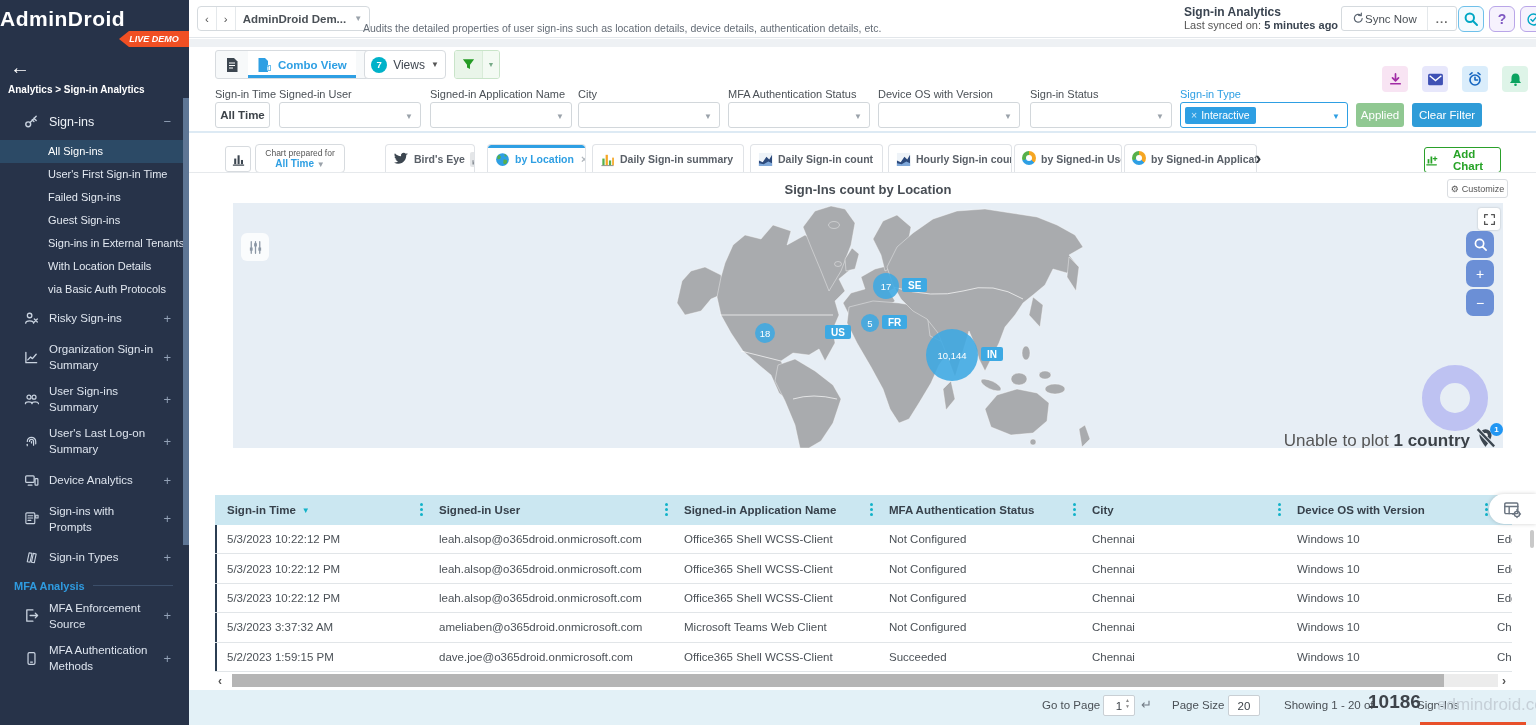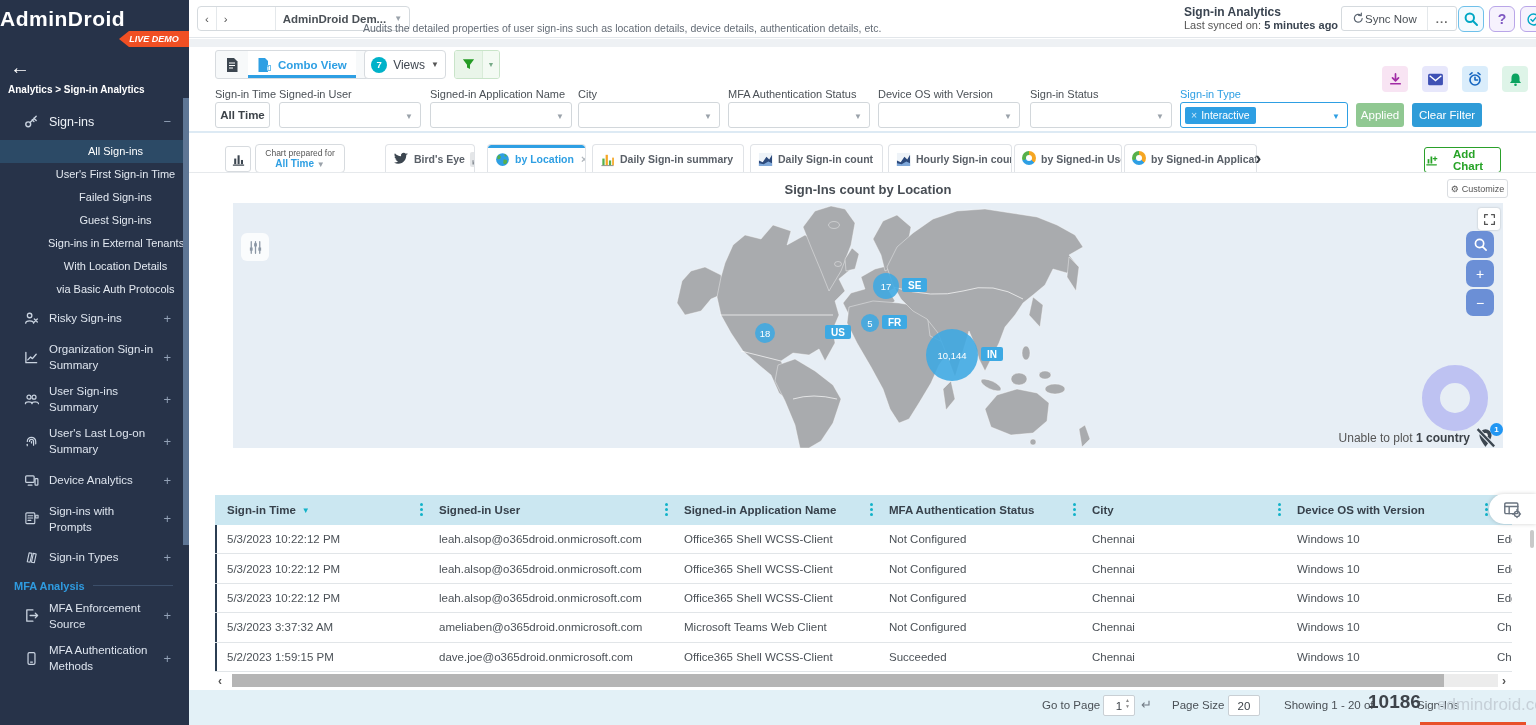--- a/index.html
+++ b/index.html
@@ -9,40 +9,40 @@
 
 #sidebar { position:absolute; left:0; top:0; width:189px; height:725px; background:#273349; color:#dde4ee; z-index:5; }
 #logo { position:absolute; top:7px; left:0; width:172px; text-align:left; font-size:21px; font-weight:600; color:#fff; letter-spacing:.5px; }
 #live-demo { position:absolute; top:31px; left:119px; width:70px; height:16px; background:#f04f23; color:#fff; font-size:9px; font-weight:700; font-style:italic; line-height:16px; text-align:center; clip-path:polygon(10px 0,100% 0,100% 100%,10px 100%,0 50%); }
 #back-arrow { position:absolute; top:56px; left:10px; font-size:20px; color:#fff; }
 #breadcrumb { position:absolute; top:84px; left:8px; font-size:10px; font-weight:700; color:#fff; }
 #side-scroll { position:absolute; left:183px; top:98px; width:6px; height:447px; background:#5e7695; }
 #nav { position:absolute; top:103px; left:0; width:183px; }
 .nav-head { height:37px; display:flex; align-items:center; padding:0 12px 0 24px; gap:10px; font-size:12.5px; color:#eef2f7; }
 .nav-toggle { margin-left:auto; color:#93a2b7; font-size:13px; }
-.nav-sub { height:23px; line-height:23px; padding-left:48px; font-size:11px; color:#e3e9f1; white-space:nowrap;text-align:center; }
+.nav-sub { height:23px; line-height:23px; padding-left:48px; font-size:11px; color:#e3e9f1; white-space:nowrap; }
 .nav-sub.selected { background:#2c4a66; color:#fff; }
 .nav-item { display:flex; align-items:center; padding:5px 12px 5px 24px; gap:10px; font-size:11.5px; min-height:35px; }
 .nav-item .lbl { width:122px; line-height:1.4; }
 .nav-divider { display:flex; align-items:center; gap:8px; padding:4px 10px 2px 14px; color:#2f9be0; font-size:11px; font-weight:700; height:20px; }
 .nav-divider:after { content:""; flex:1; height:1px; background:#3c4f6a; }
 #side-user { position:absolute; bottom:0; left:0; width:189px; height:39px; background:#1d2a3c; display:flex; align-items:center; padding:0 12px 0 10px; gap:9px; }
 #avatar { width:29px; height:29px; border-radius:50%; border:2px solid #8a4fd1; background:#cfe3f7; position:relative; overflow:hidden; flex:none; }
 #avatar .head { position:absolute; left:8.5px; top:5px; width:8px; height:8px; border-radius:50%; background:#eab98f; }
 #avatar .bodyy { position:absolute; left:4px; top:14px; width:17px; height:12px; border-radius:8px 8px 0 0; background:#314a68; }
 #user-name { font-size:12.5px; font-weight:700; color:#fff; line-height:1.2; }
 #user-email { font-size:8.5px; color:#b7c2d1; }
 #power-btn { margin-left:auto; }
 
 
 #header { position:absolute; left:189px; top:0; width:1347px; height:38px; background:#fff; border-bottom:1px solid #e2e6ea; }
 #ws-box { position:absolute; left:8px; top:6px; height:25px; border:1px solid #d5dade; border-radius:4px; display:flex; align-items:center; font-size:11.5px; color:#555; background:#fff; }
 #ws-box .seg { padding:0 7px; display:flex; align-items:center; height:100%; }
 #ws-box .seg + .seg { border-left:1px solid #e4e8eb; }
-#ws-name { font-weight:600; color:#4a5056; display:flex; gap:8px; align-items:center; padding:0 10px;margin-left:40px; }
+#ws-name { font-weight:600; color:#4a5056; display:flex; gap:8px; align-items:center; padding:0 10px; }
 .caret { font-size:8px; color:#9aa2aa; }
 #page-title { position:absolute; left:174px; top:3px; font-size:15px; font-weight:700; color:#3c434c; }
 #page-subtitle { position:absolute; left:174px; top:22px; font-size:10.5px; color:#646c76; }
 #ctx-title { position:absolute; left:995px; top:5px; font-size:12px; font-weight:700; color:#3a4450; }
 #ctx-sync { position:absolute; left:995px; top:19px; font-size:11px; color:#555; }
 #ctx-sync b { color:#3a4450; }
 #sync-box { position:absolute; left:1152px; top:6px; height:25px; border:1px solid #d5dade; border-radius:3px; display:flex; align-items:center; background:#fff; font-size:11.5px; color:#4a5056; }
 #sync-box .seg { padding:0 10px; height:100%; display:flex; align-items:center; }
 #sync-box .seg + .seg { border-left:1px solid #e4e8eb; padding:0 8px; letter-spacing:1px; font-weight:700; color:#666; }
 .hdr-icon-btn { position:absolute; top:6px; width:26px; height:26px; border-radius:6px; display:flex; align-items:center; justify-content:center; }
@@ -89,21 +89,21 @@
 
 
 #map { position:absolute; left:233px; top:203px; width:1270px; height:245px; background:#e7eef5; overflow:hidden; }
 #sliders-box { position:absolute; left:8px; top:30px; width:28px; height:28px; border-radius:6px; background:rgba(255,255,255,.8); display:flex; align-items:center; justify-content:center; }
 #expand-box { position:absolute; right:3px; top:5px; width:22px; height:22px; background:#fff; border-radius:3px; box-shadow:0 0 2px rgba(0,0,0,.25); display:flex; align-items:center; justify-content:center; }
 .mapzoom { position:absolute; right:9px; width:28px; height:27px; background:#6b8fd6; border-radius:7px; color:#fff; display:flex; align-items:center; justify-content:center; font-size:14px; }
 #mz-search { top:28px; }
 #mz-in { top:57px; }
 #mz-out { top:86px; }
 #wm-donut { position:absolute; left:1189px; top:162px; width:66px; height:66px; border:18px solid #b9bdf2; border-radius:50%; opacity:.9; }
-#unable { position:absolute; right:33px; top:228px; font-size:12px; color:#555; }
+#unable { position:absolute; right:33px; top:228px; font-size:17px; color:#555; }
 #unable b { color:#3c4248; }
 #pin-wrap { position:absolute; right:5px; top:224px; width:24px; height:24px; }
 #pin-badge { position:absolute; right:0px; top:220px; width:13px; height:13px; border-radius:50%; background:#2196f3; color:#fff; font-size:8px; font-weight:700; text-align:center; line-height:13px; }
 .bubble { position:absolute; border-radius:50%; background:rgba(61,169,227,.88); color:#fff; display:flex; align-items:center; justify-content:center; font-size:9.5px; }
 .bubble-lbl { position:absolute; background:#3da9e3; color:#fff; font-size:10px; font-weight:700; padding:1.5px 6px; border-radius:2px; }
 
 
 #tbl { position:absolute; left:215px; top:495px; width:1297px; overflow:hidden; }
 #tbl-head { display:flex; background:#cbe7f1; height:30px; align-items:center; }
 .th { display:flex; align-items:center; font-size:11.5px; font-weight:700; color:#37414b; padding-left:12px; position:relative; height:100%; }

